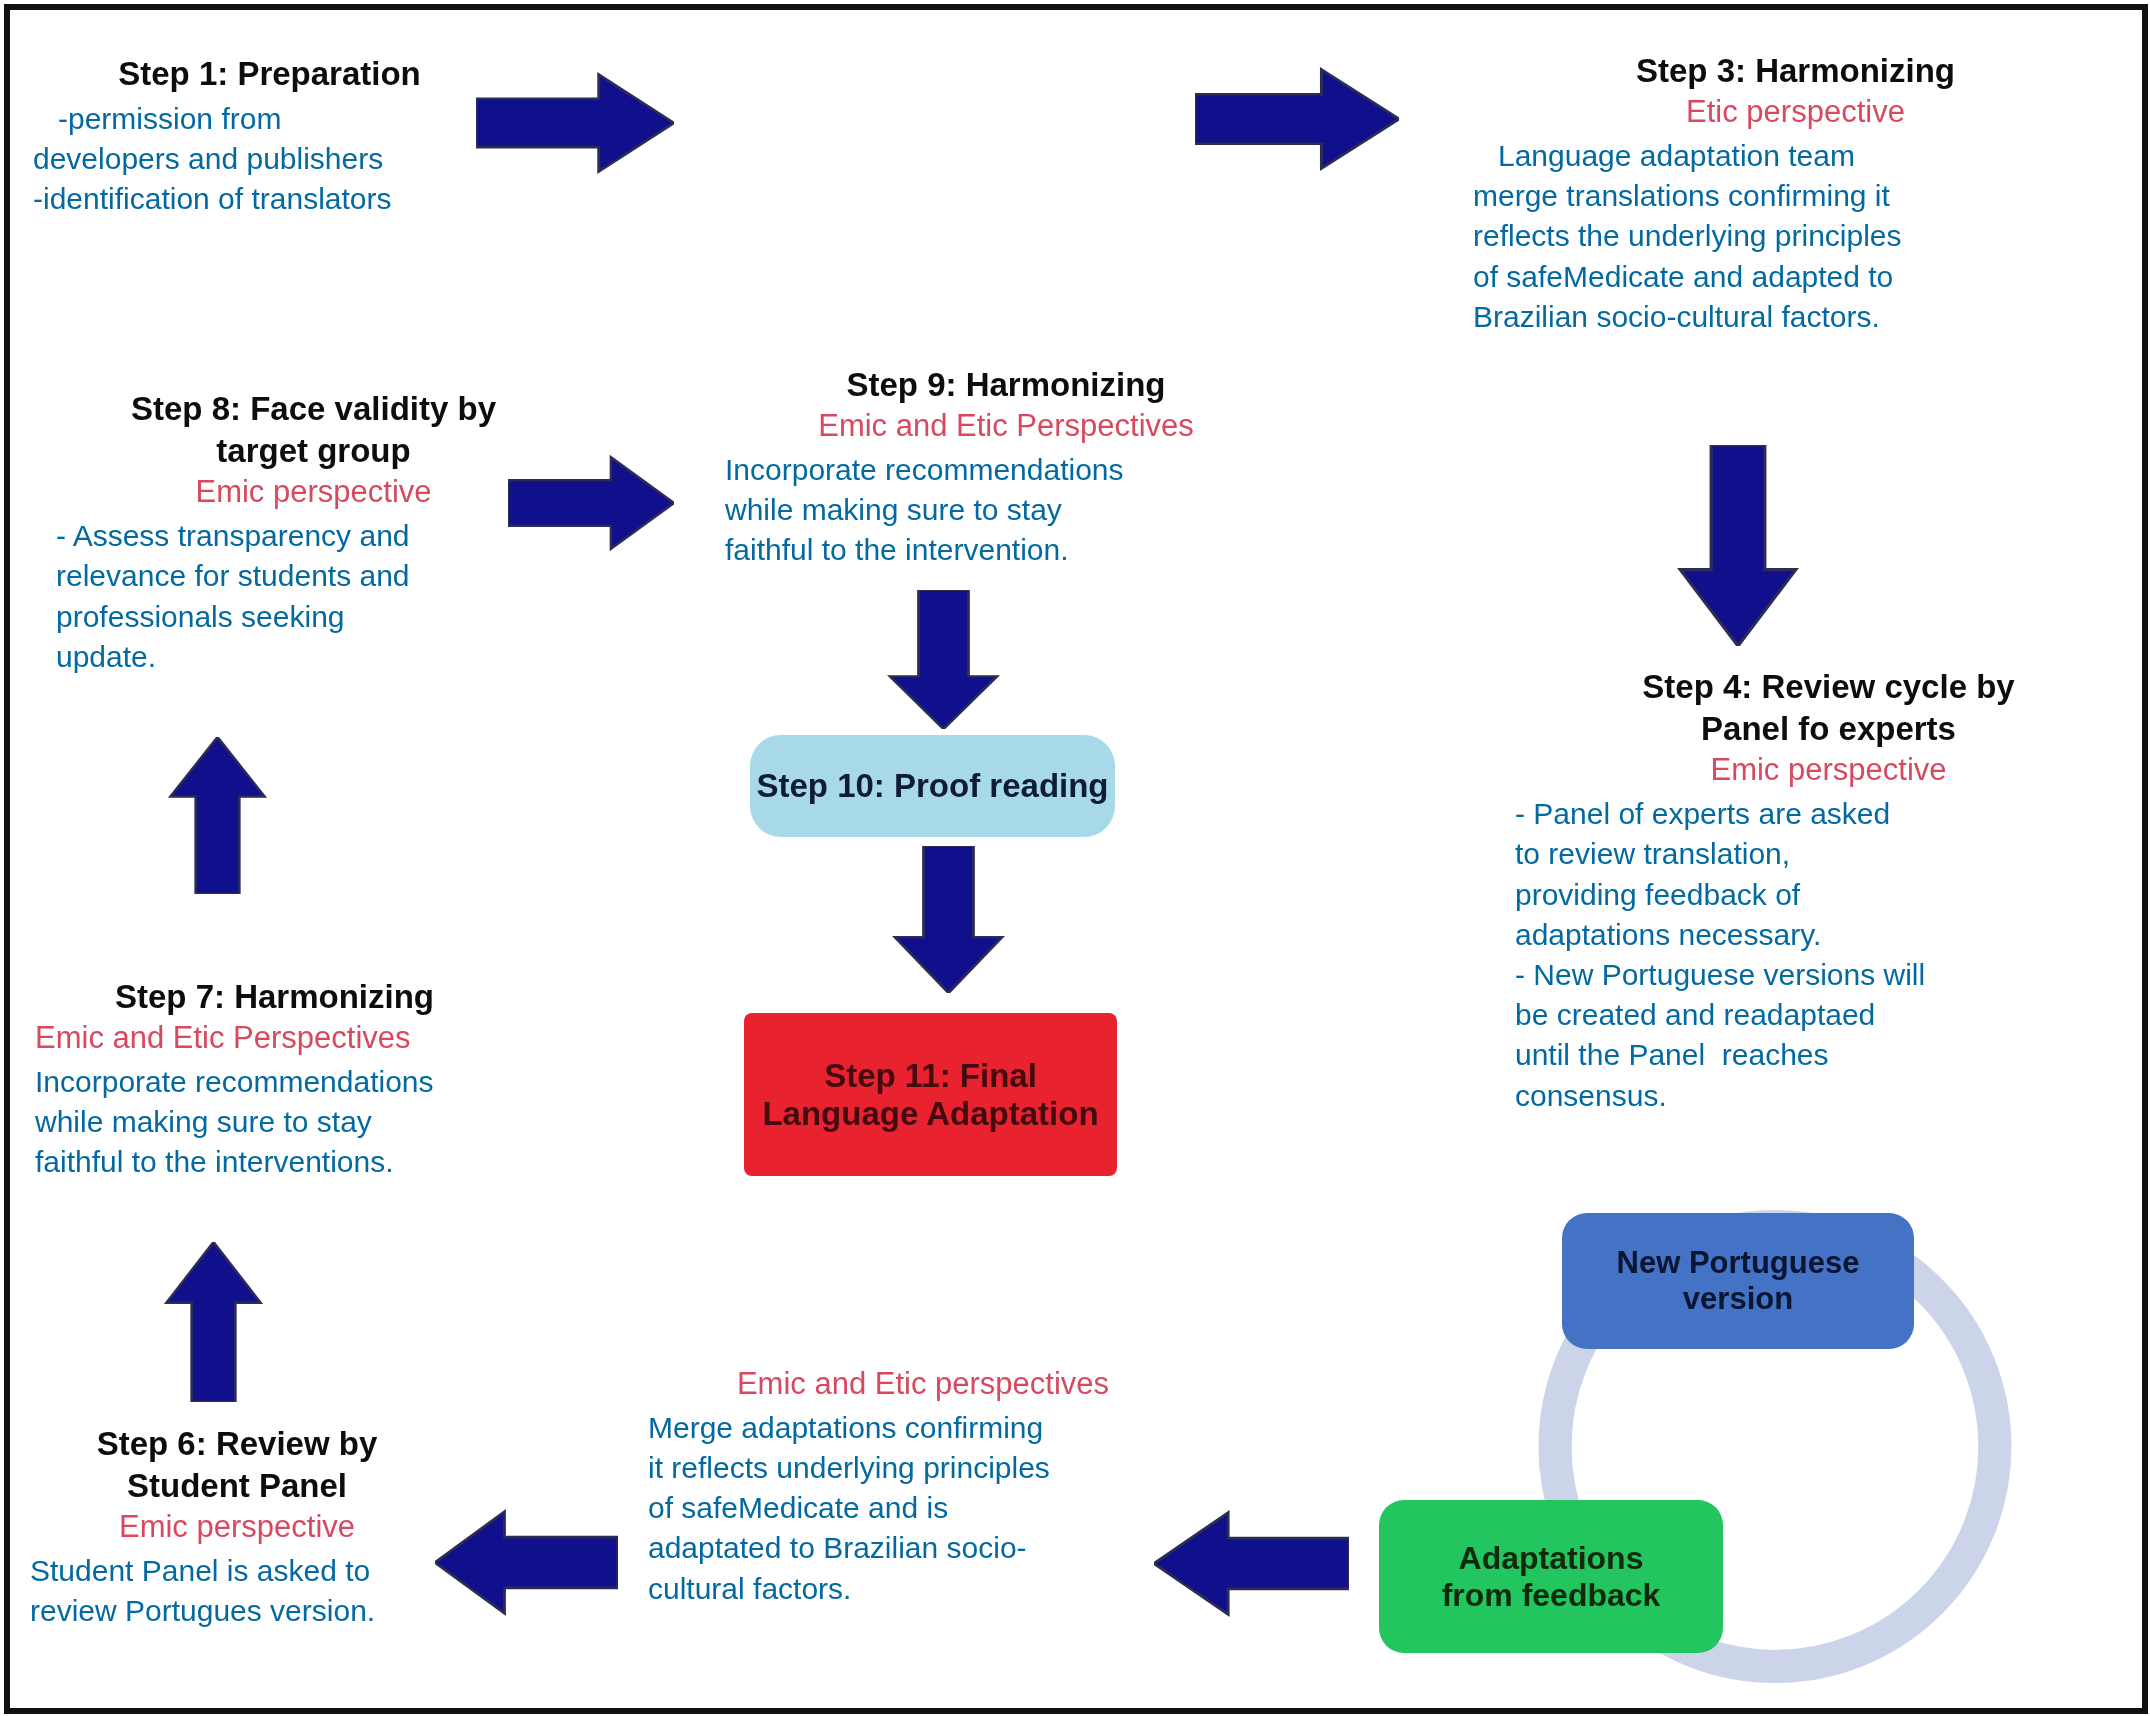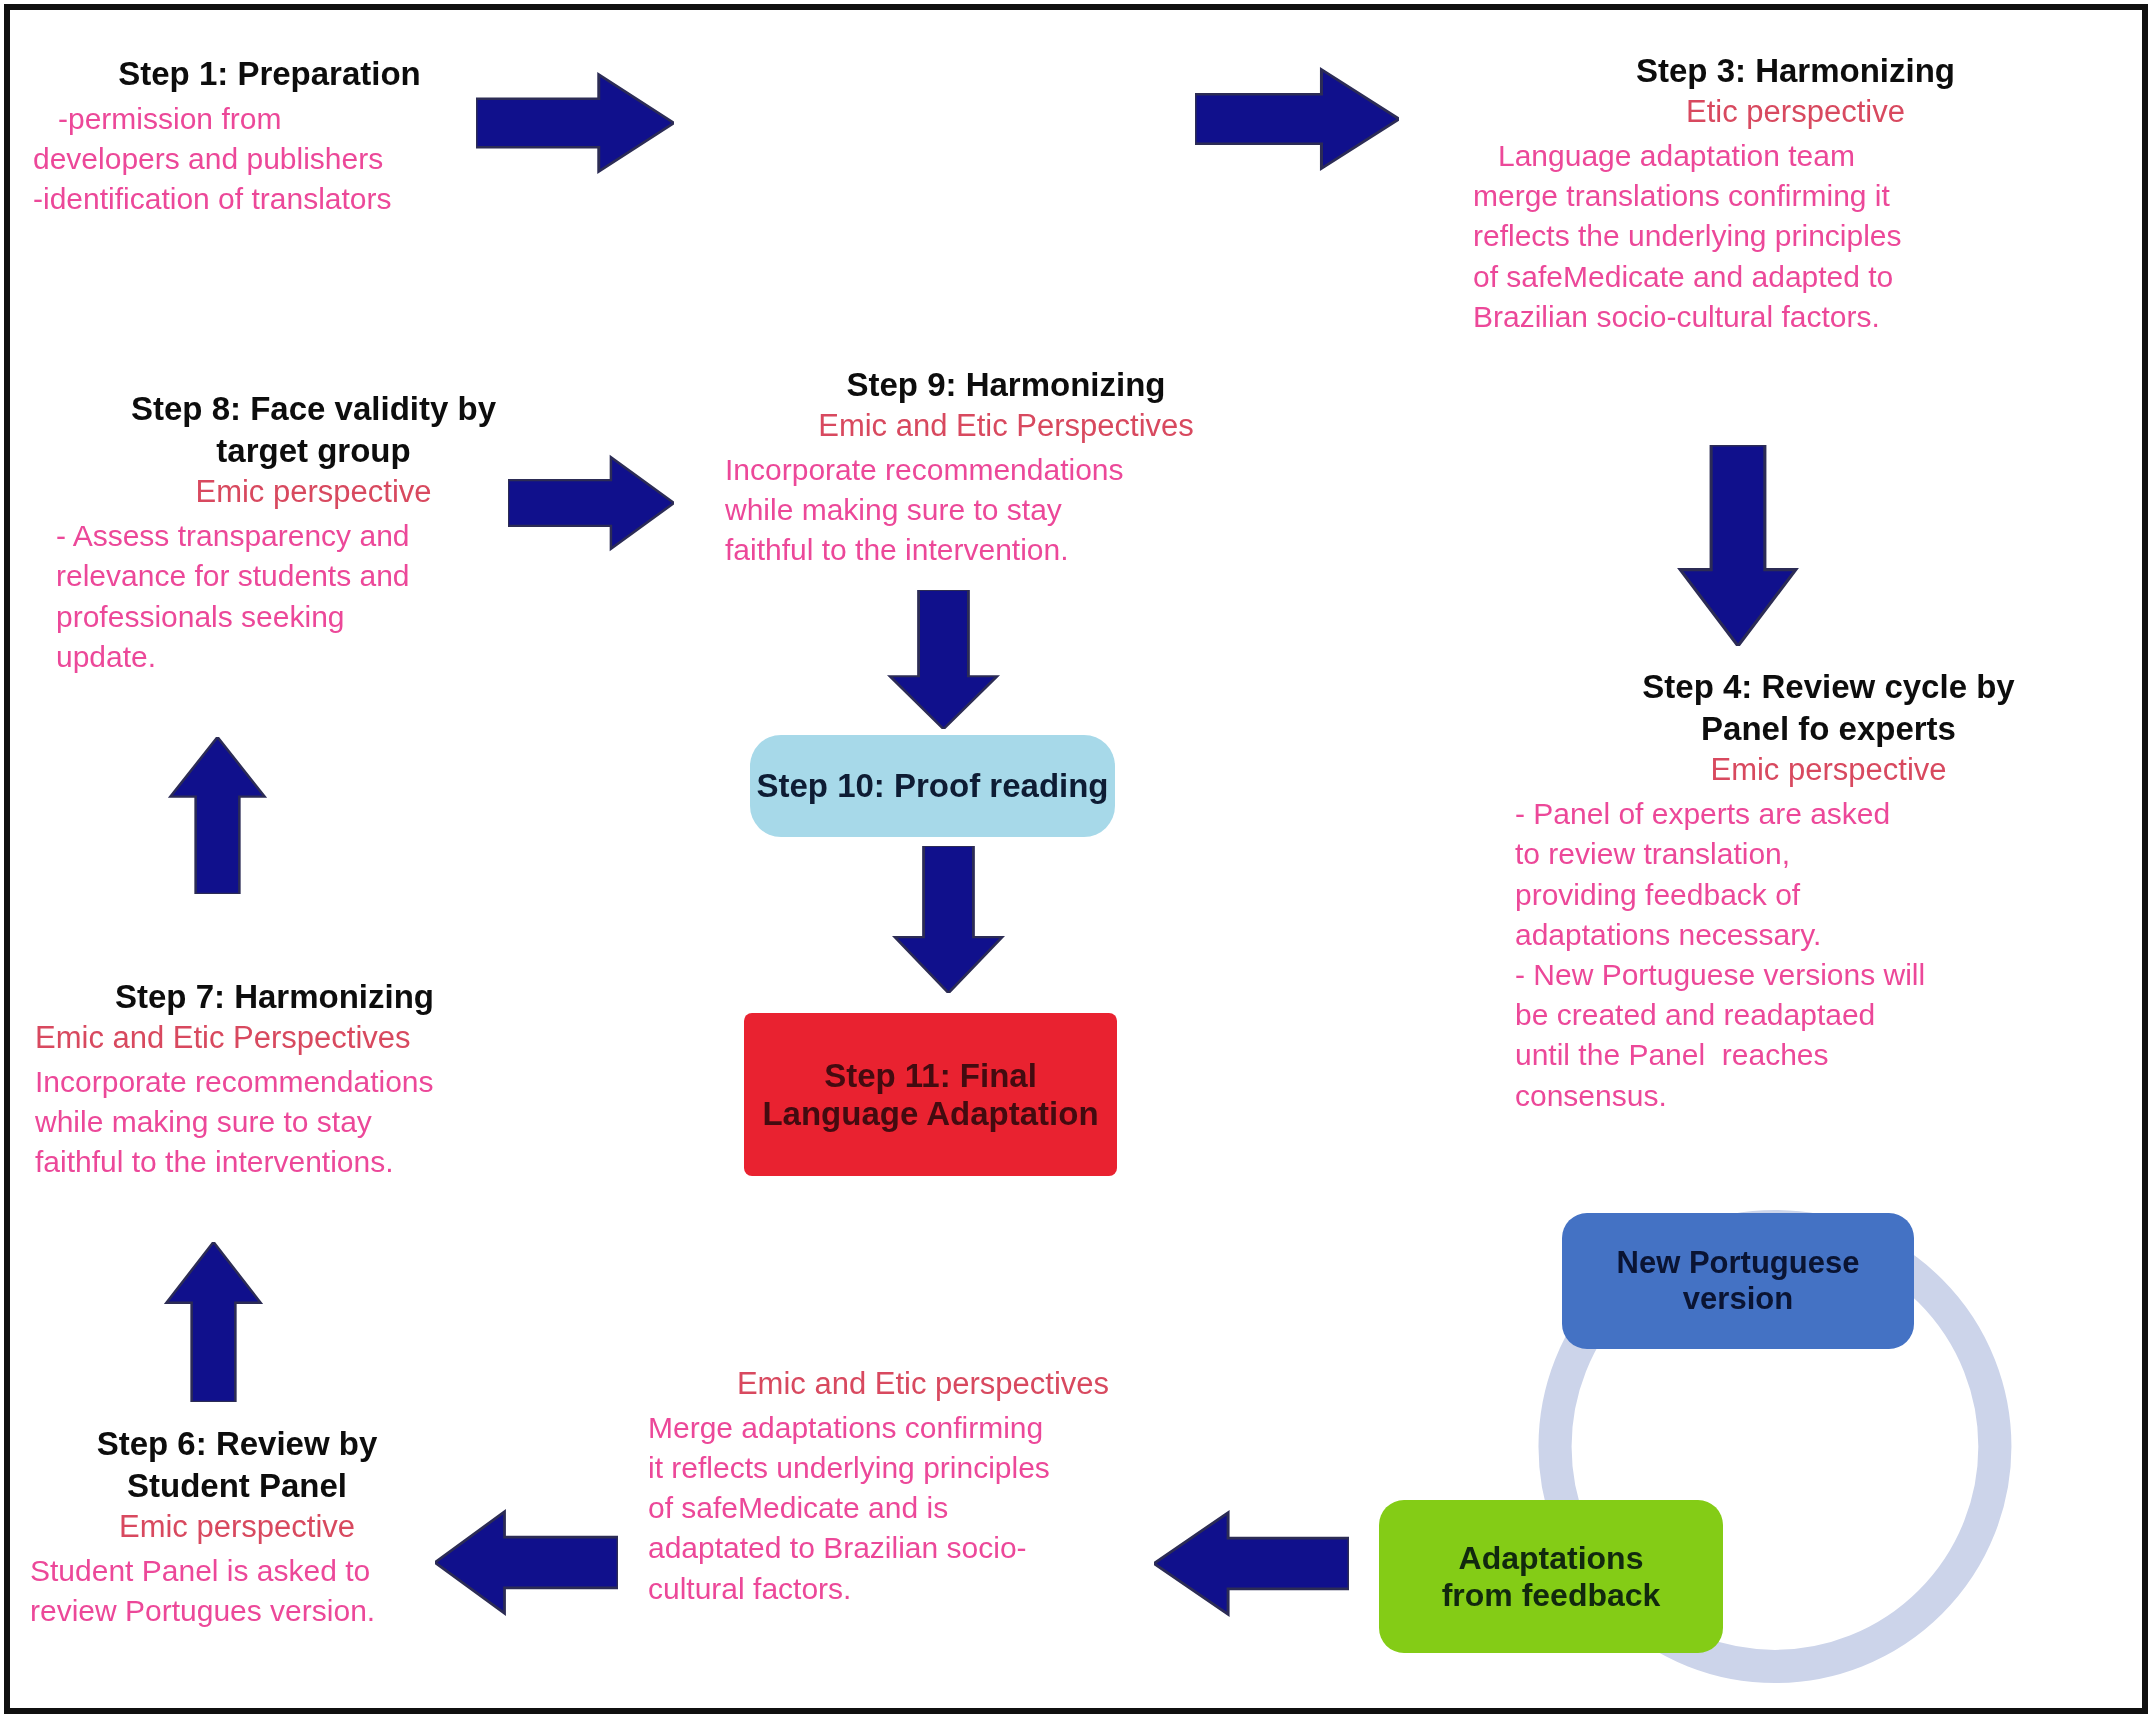--- a/index.html
+++ b/index.html
@@ -4,30 +4,30 @@
 <style>
   html,body{margin:0;padding:0;background:#ffffff;}
   #stage{
     position:relative;width:2151px;height:1717px;background:#ffffff;overflow:hidden;
     font-family:"Liberation Sans", sans-serif;color:#141414;
   }
   #frame{position:absolute;left:3.5px;top:3.5px;right:3.5px;bottom:3.5px;border:6.5px solid #101010;pointer-events:none;}
   .txt{position:absolute;}
   .t-title{font-weight:bold;font-size:33px;line-height:1.28;text-align:center;white-space:pre-line;color:#0d0d0d;}
   .t-persp{font-size:31px;line-height:1.3;text-align:center;white-space:pre-line;color:#d8495f;}
-  .t-body{font-size:30px;line-height:1.34;text-align:left;white-space:pre-line;color:#ec4899;margin-top:3.5px;}
+  .t-body{font-size:30px;line-height:1.34;text-align:left;white-space:pre-line;color:#0369a1;margin-top:3.5px;}
   .left .t-persp{text-align:left;}
   .arrow{position:absolute;}
   .box{position:absolute;display:flex;align-items:center;justify-content:center;
        text-align:center;font-weight:bold;white-space:pre-line;}
   #box-step10{background:#a7d9e9;border-radius:31px;font-size:33px;color:#0e1c34;}
   #box-step11{background:#e92230;border-radius:8px;font-size:33px;color:#430b10;}
   #box-npv{background:#4472c4;border-radius:25px;font-size:31px;color:#0a1433;}
   #box-poe{background:#44bd8e;border-radius:30px;font-size:32px;color:#06221a;}
-  #box-aff{background:#84cc16;border-radius:25px;font-size:32px;color:#11290e;}
+  #box-aff{background:#22c55e;border-radius:25px;font-size:32px;color:#11290e;}
   svg{display:block;}
 </style>
 </head>
 <body>
 
 <div id="stage">
   <div id="frame"></div>
 
   <div class="txt" style="left:33px;top:53px;width:473px;">
     <div class="t-title">Step 1: Preparation</div>

